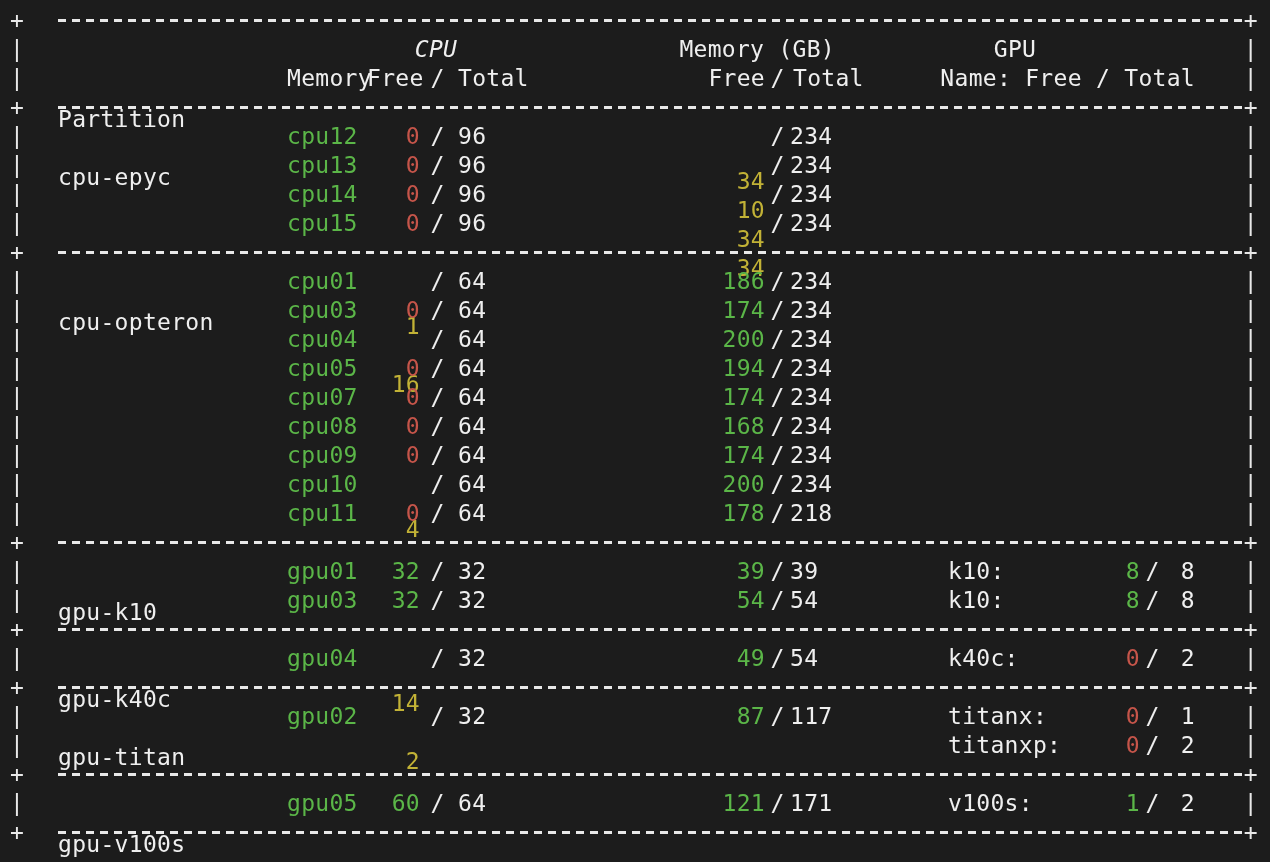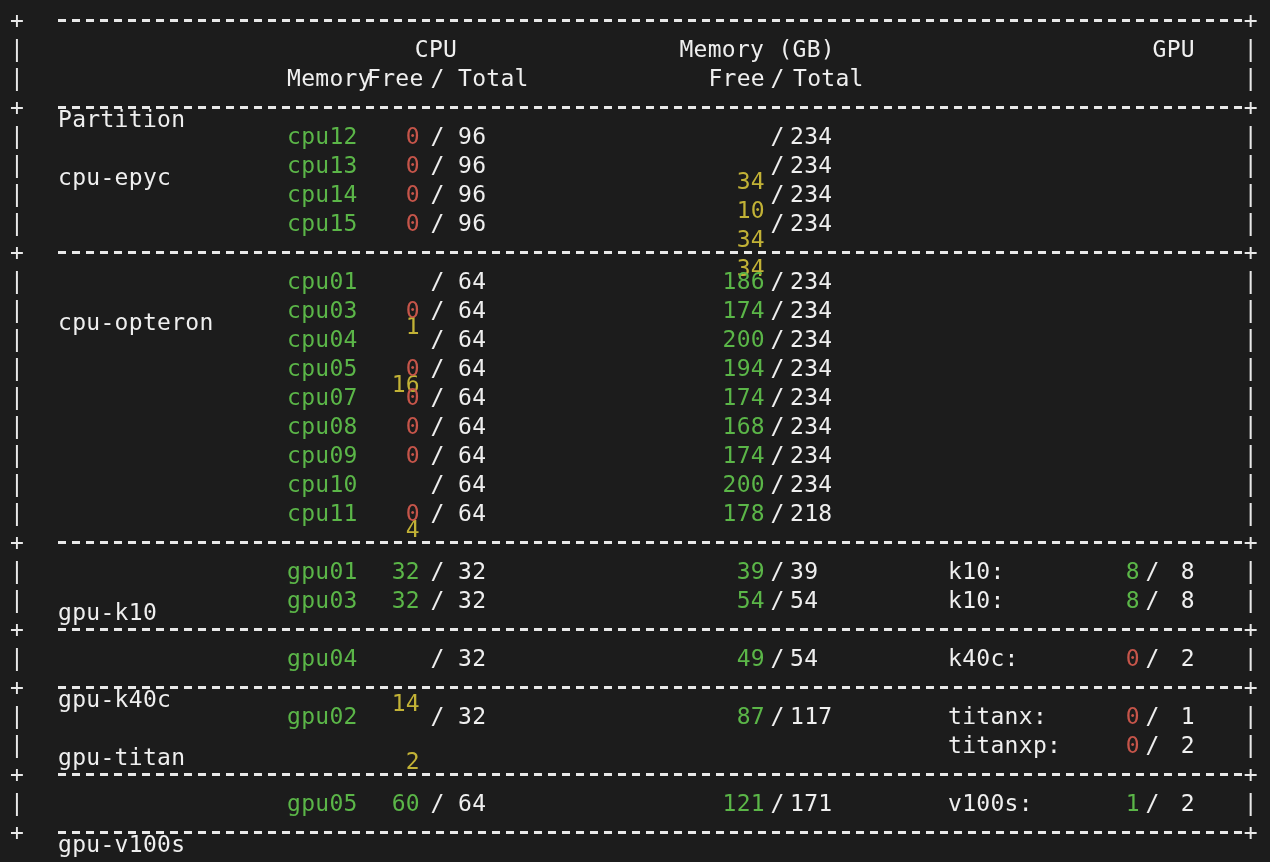--- a/index.html
+++ b/index.html
@@ -25,23 +25,23 @@
   .w-ctot {width:50px;  padding-left:3px;}
   .w-mfree{width:260px; text-align:right;}
   .w-mtot {width:45px;  text-align:left;}
   .w-gap  {width:113px;}
   .w-gname{width:130px;}
   .w-gfree{width:62px;  text-align:right;}
   .w-gtot {width:30px;  text-align:right;}
   .w-pr   {flex:1 1 auto; text-align:right; padding-right:12px;}
   
   .w-h1lead{width:309px;}
-  .w-cpugrp{width:138px; text-align:center;}
+  .w-cpugrp{width:138px; text-align:center;font-style:italic;}
   .w-memgrp{width:330px; text-align:right;}
-  .w-gpugrp{width:360px; text-align:right;}
+  .w-gpugrp{width:360px; text-align:center;}
   .w-gpuhdr{width:360px; text-align:right;}
   
   .c-white {color:var(--fg);}
   .c-green {color:var(--green);}
   .c-yellow{color:var(--yellow);margin-top:45px;}
   .c-red   {color:var(--red);}
   .c-border{color:var(--border);}
   
   .dash{
     flex:1 1 auto; height:3px; margin-top:13px;
@@ -72,20 +72,21 @@
     <div class="row">
       <span class="b w-pl c-border">|</span>
       <span class="b w-part c-white">Partition</span>
       <span class="b w-node c-white">Memory</span>
       <span class="b w-cfree c-white">Free</span>
       <span class="b w-slash c-white">/</span>
       <span class="b w-ctot c-white">Total</span>
       <span class="b w-mfree c-white">Free</span>
       <span class="b w-slash-sm c-white">/</span>
       <span class="b w-mtot c-white" style="text-align:left;padding-left:3px">Total</span>
+      <span class="b w-gpuhdr c-white">Name: Free / Total</span>
       <span class="b w-pr c-border">|</span>
     </div>
 
     <div id="rows">
         <div class="row"><span class="b w-pl c-border">+</span><span class="dash"></span><span class="b  c-border" style="padding-right: 12px;">+</span></div>
         <div class="row"><span class="b w-pl c-border">|</span><span class="b w-part c-white">cpu-epyc</span><span class="b w-node c-green">cpu12</span><span class="b w-cfree c-red">0</span><span class="b w-slash c-white">/</span><span class="b w-ctot c-white">96</span><span class="b w-mfree c-yellow">34</span><span class="b w-slash-sm c-white">/</span><span class="b w-mtot c-white">234</span><span class="b w-gap c-white"></span><span class="b w-gname c-white"></span><span class="b w-gfree c-white"></span><span class="b w-slash-sm c-white"></span><span class="b w-gtot c-white"></span><span class="b w-pr c-border">|</span></div>
         <div class="row"><span class="b w-pl c-border">|</span><span class="b w-part c-white"></span><span class="b w-node c-green">cpu13</span><span class="b w-cfree c-red">0</span><span class="b w-slash c-white">/</span><span class="b w-ctot c-white">96</span><span class="b w-mfree c-yellow">10</span><span class="b w-slash-sm c-white">/</span><span class="b w-mtot c-white">234</span><span class="b w-gap c-white"></span><span class="b w-gname c-white"></span><span class="b w-gfree c-white"></span><span class="b w-slash-sm c-white"></span><span class="b w-gtot c-white"></span><span class="b w-pr c-border">|</span></div>
         <div class="row"><span class="b w-pl c-border">|</span><span class="b w-part c-white"></span><span class="b w-node c-green">cpu14</span><span class="b w-cfree c-red">0</span><span class="b w-slash c-white">/</span><span class="b w-ctot c-white">96</span><span class="b w-mfree c-yellow">34</span><span class="b w-slash-sm c-white">/</span><span class="b w-mtot c-white">234</span><span class="b w-gap c-white"></span><span class="b w-gname c-white"></span><span class="b w-gfree c-white"></span><span class="b w-slash-sm c-white"></span><span class="b w-gtot c-white"></span><span class="b w-pr c-border">|</span></div>
         <div class="row"><span class="b w-pl c-border">|</span><span class="b w-part c-white"></span><span class="b w-node c-green">cpu15</span><span class="b w-cfree c-red">0</span><span class="b w-slash c-white">/</span><span class="b w-ctot c-white">96</span><span class="b w-mfree c-yellow">34</span><span class="b w-slash-sm c-white">/</span><span class="b w-mtot c-white">234</span><span class="b w-gap c-white"></span><span class="b w-gname c-white"></span><span class="b w-gfree c-white"></span><span class="b w-slash-sm c-white"></span><span class="b w-gtot c-white"></span><span class="b w-pr c-border">|</span></div>
         <div class="row"><span class="b w-pl c-border">+</span><span class="dash"></span><span class="b  c-border" style="padding-right: 12px;">+</span></div>

